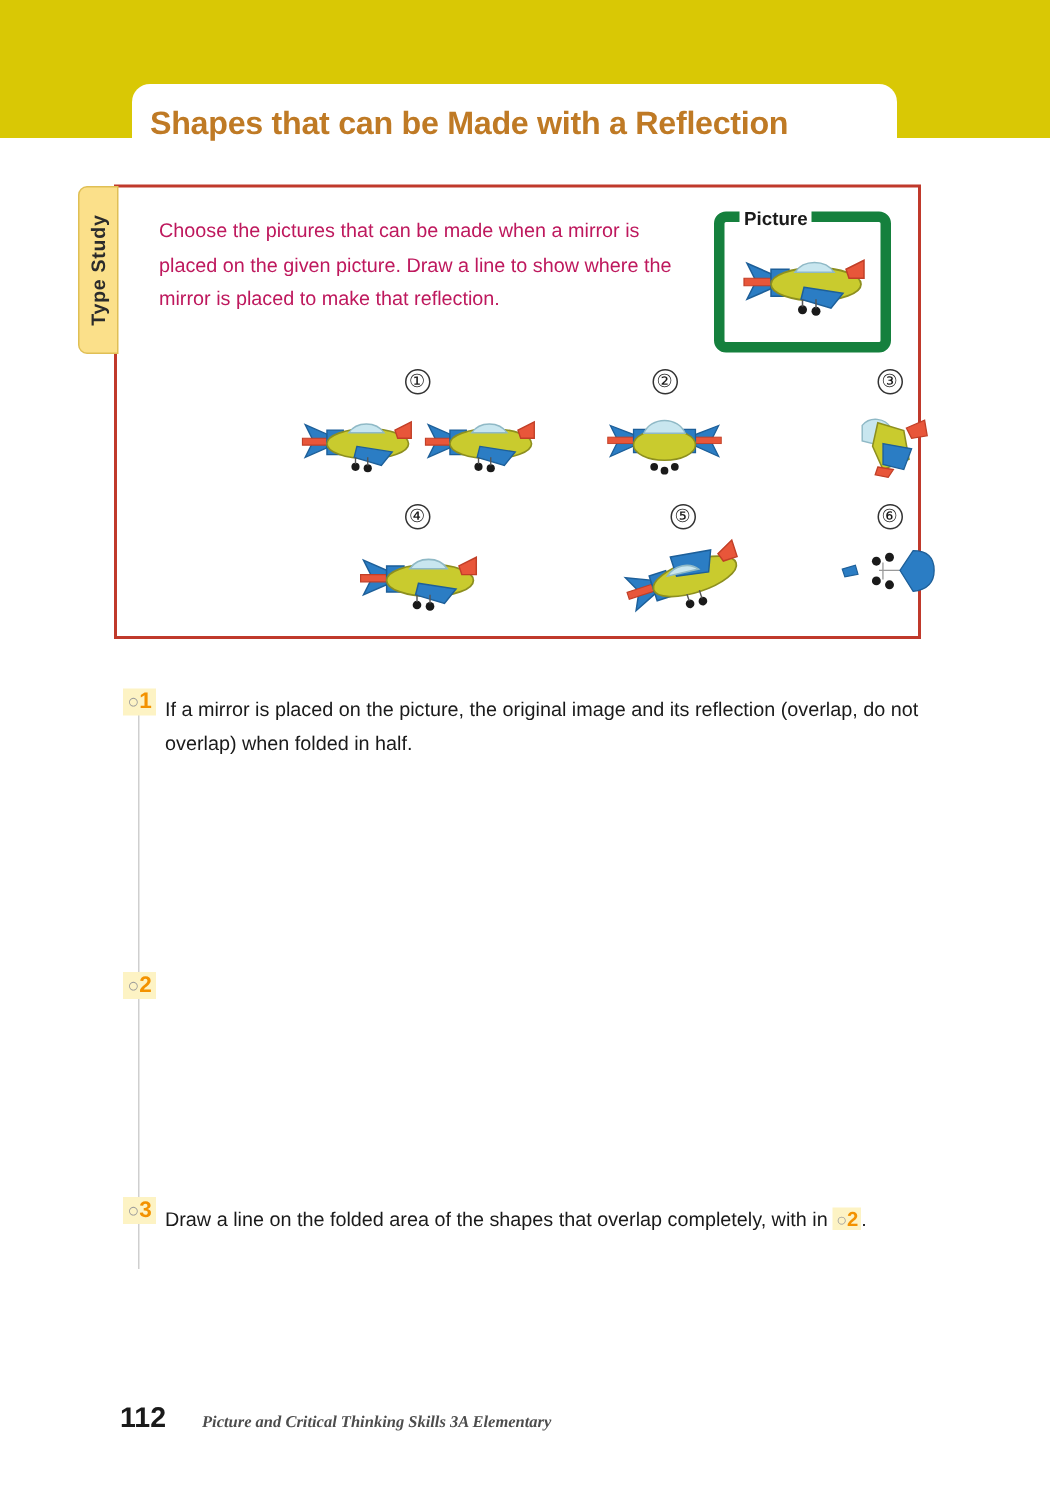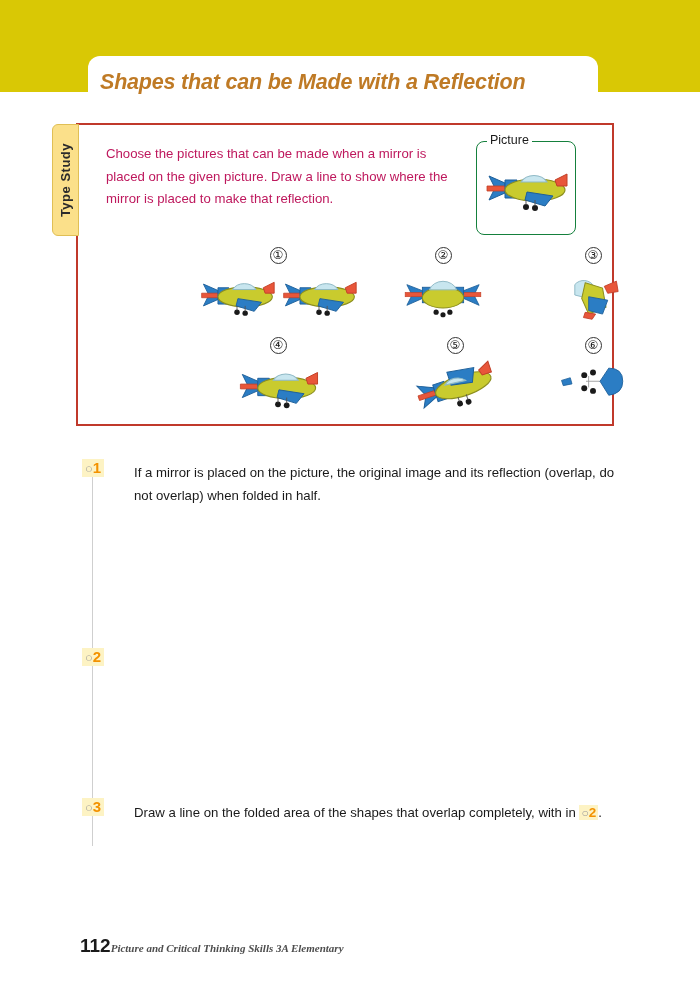--- a/index.html
+++ b/index.html
@@ -15,21 +15,21 @@
   
   .header-band{
     position:absolute; left:0; top:0; width:700px; height:92px;
     background:#d9c805;
   }
   .title-box{
     position:absolute; left:88px; top:56px; width:510px; height:52px;
     background:#ffffff;
     border-top-left-radius:12px; border-top-right-radius:12px;
     border-bottom-right-radius:12px;
-    display:flex; align-items:center;font-style:italic;
+    display:flex; align-items:center;
   }
   .title-text{
     font-size:21.5px; font-weight:bold; color:#bf7a25;
     letter-spacing:-0.2px; padding-left:12px; white-space:nowrap;
   }
 
   
   .type-tab{
     position:absolute; left:52px; top:124px; width:25px; height:110px;
     background:#fbe08a; border:1px solid #e0bf55;
@@ -47,22 +47,22 @@
     position:absolute; left:76px; top:123px; width:538px; height:303px;
     border:2.5px solid #c0392b; background:#ffffff; box-sizing:border-box;
   }
   .prompt{
     position:absolute; left:28px; top:18px; width:360px;
     font-size:13.2px; color:#be185d; line-height:1.72;
   }
 
   
   .picture-frame{
-    position:absolute; left:398px; top:16px; width:100px; height:94px;
-    border:1px solid #15803d; border-radius:8px; box-sizing:border-box;
+    position:absolute; left:398px; top:16px; width:118px; height:94px;
+    border:7px solid #15803d; border-radius:8px; box-sizing:border-box;font-weight:bold;
   }
   .picture-label{
     position:absolute; left:10px; top:-9px; background:#ffffff;
     padding:0 3px; font-size:12.5px; color:#1a1a1a;
   }
 
   
   .option{ position:absolute; text-align:center; }
   .opt-num{
     font-size:12px; color:#1a1a1a;
@@ -80,32 +80,32 @@
   }
   .step{ position:relative; min-height:20px; }
   .marker{
     position:absolute; left:6px; top:-3px;
     background:#fdf3c4; padding:1px 3px 2px 3px; line-height:1;
     font-size:15px; font-weight:bold; color:#f39200;
     white-space:nowrap;
   }
   .marker .ring{ color:#9a9a9a; font-weight:bold; font-size:13px; }
   .step-text{
-    margin-left:58px; font-size:13.2px; color:#1a1a1a; line-height:1.72;
+    margin-left:34px; font-size:13.2px; color:#1a1a1a; line-height:1.72;
   }
   .inline-ref{
     background:#fdf3c4; padding:0 2px; font-weight:bold; color:#f39200;
     font-size:13.5px;
   }
   .inline-ref .ring{ color:#9a9a9a; font-size:12px; }
 
   
   .footer{
     position:absolute; left:80px; top:935px;
-    display:flex; align-items:baseline; gap:0;
+    display:flex; align-items:baseline; gap:24px;
   }
   .footer-page{ font-size:19px; font-weight:bold; color:#1a1a1a; }
   .footer-title{ font-size:11px; font-style:italic; font-weight:bold; color:#4d4d4d; font-family:"Liberation Serif", serif;}
 </style>
 </head>
 <body>
 
 <div class="header-band"></div>
 <div class="title-box">
   <div class="title-text">Shapes that can be Made with a Reflection</div>

